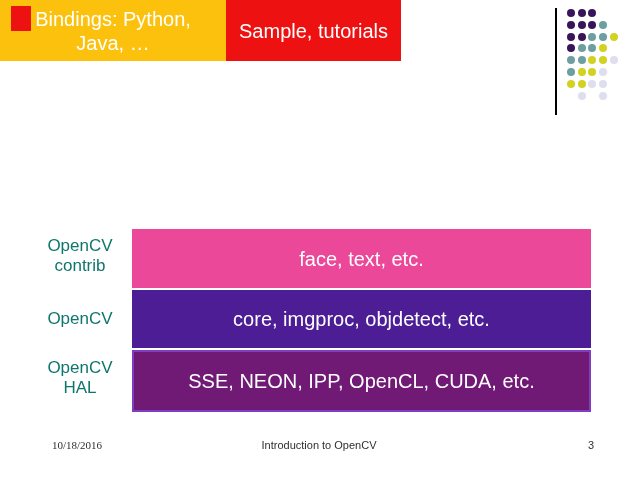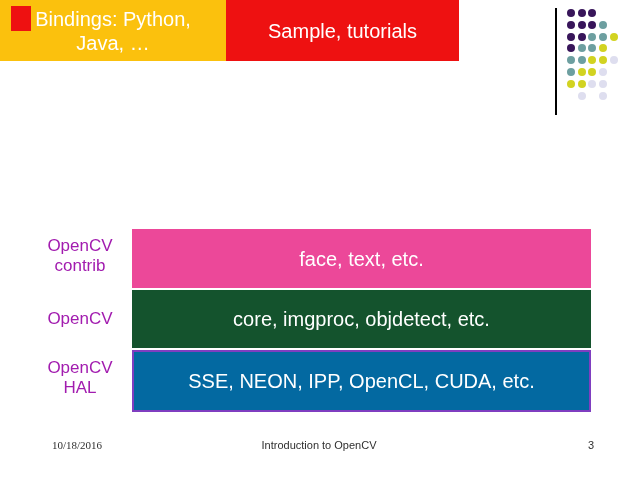--- a/index.html
+++ b/index.html
@@ -13,30 +13,30 @@
     font-size:33px;font-weight:bold;color:#3a1a68;letter-spacing:0px;
     white-space:nowrap;
   }
   .vline{position:absolute;left:555px;top:8px;width:2px;height:107px;background:#000;}
   .dot{position:absolute;width:8px;height:8px;border-radius:50%;}
   .block{
     position:absolute;display:flex;align-items:center;justify-content:center;
     color:#fff;font-size:20px;text-align:center;white-space:pre-line;line-height:24px;
     box-sizing:border-box;
   }
-  .row1{left:132px;top:166px;width:459px;height:61px;display:flex;padding:0;}
+  .row1{left:132px;top:166px;width:401px;height:61px;display:flex;padding:0;}
   .row1 .block{position:static;height:100%;}
   .blk-left{width:226px;}
   .blk-right{flex:1;}
   .row2{left:132px;top:229px;width:459px;height:59px;}
   .row3{left:132px;top:290px;width:459px;height:58px;}
   .row4{left:132px;top:350px;width:459px;height:62px;}
   .side-label{
     position:absolute;left:28px;width:104px;text-align:center;
-    font-size:17px;line-height:20px;color:#a21caf;white-space:pre-line;
+    font-size:17px;line-height:20px;color:#0f766e;white-space:pre-line;
   }
   .sideA{top:236px;}
   .sideB{top:309px;}
   .sideC{top:358px;}
   .footer{position:absolute;font-size:11px;color:#2f2f2f;top:439px;}
   .footer-date{left:52px;font-family:Liberation Serif, serif;}
   .footer-center{left:0;width:638px;text-align:center;}
   .footer-page{left:588px;}
 </style>
 </head>
@@ -84,22 +84,22 @@
       </div>
   </div>
 
   <div class="row1">
     <div class="block blk-left" style="background: rgb(251, 193, 13);">Bindings: Python,
 Java, …</div>
     <div class="block blk-right" style="background: rgb(238, 17, 17);">Sample, tutorials</div>
   </div>
 
   <div class="block row2" style="background: #ec4899;">face, text, etc.</div>
-  <div class="block row3" style="background: #14532d;">core, imgproc, objdetect, etc.</div>
-  <div class="block row4" style="background: #0369a1; border: 2px solid rgb(127, 62, 192);">SSE, NEON, IPP, OpenCL, CUDA, etc.</div>
+  <div class="block row3" style="background: #4c1d95;">core, imgproc, objdetect, etc.</div>
+  <div class="block row4" style="background: #701a75; border: 2px solid rgb(127, 62, 192);">SSE, NEON, IPP, OpenCL, CUDA, etc.</div>
 
   <div class="side-label sideA">OpenCV
 contrib</div>
   <div class="side-label sideB">OpenCV</div>
   <div class="side-label sideC">OpenCV
 HAL</div>
 
   <div class="footer footer-date">10/18/2016</div>
   <div class="footer footer-center">Introduction to OpenCV</div>
   <div class="footer footer-page">3</div>

